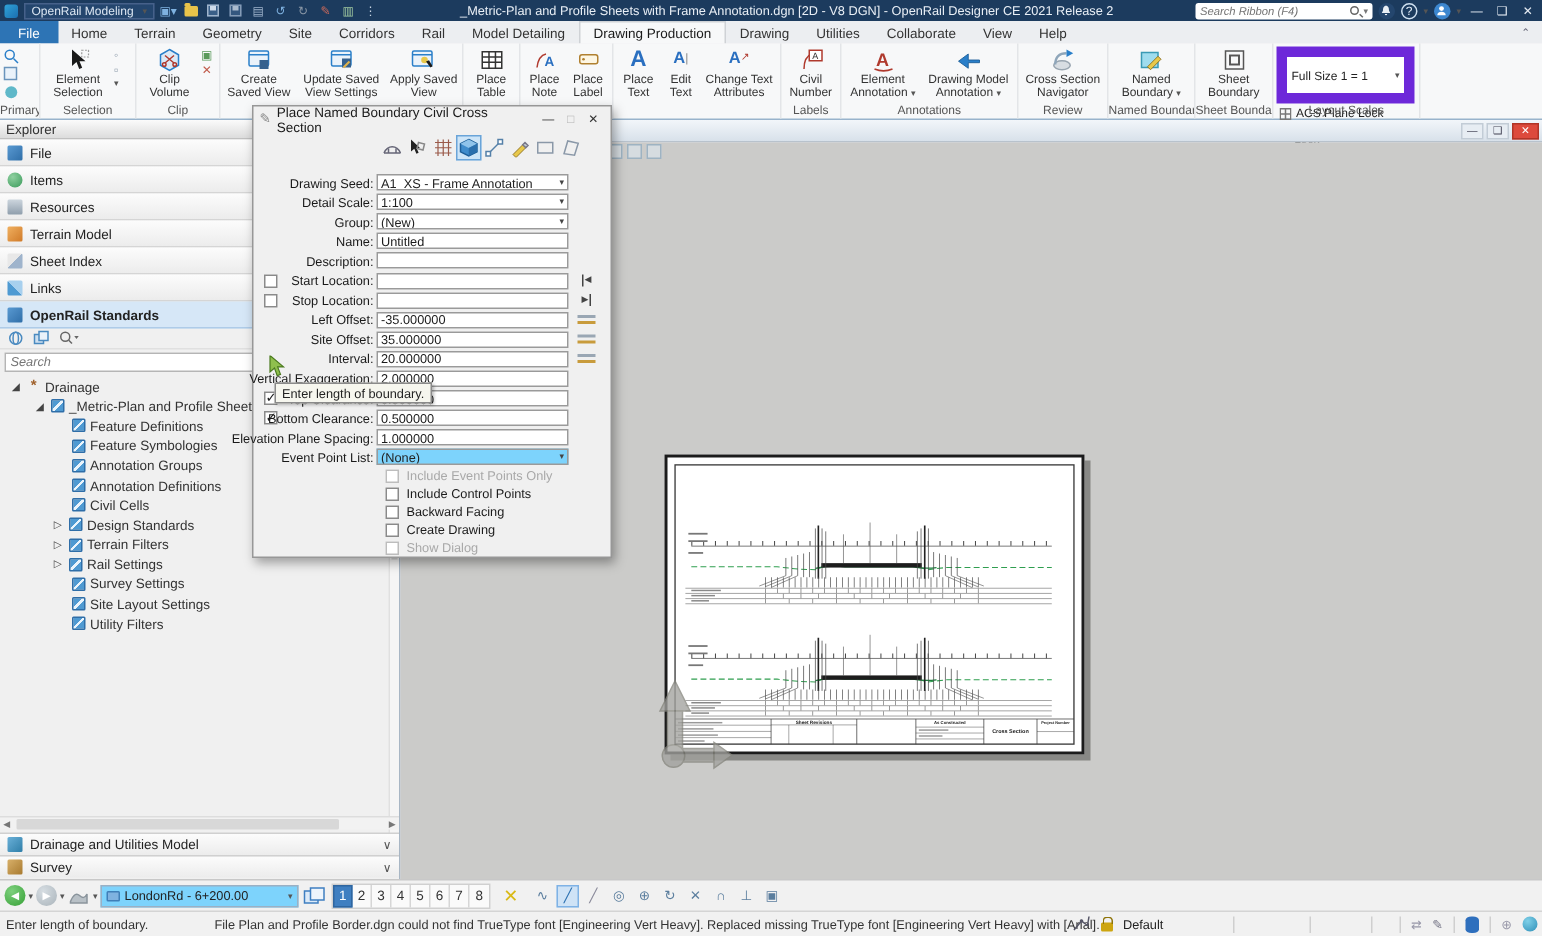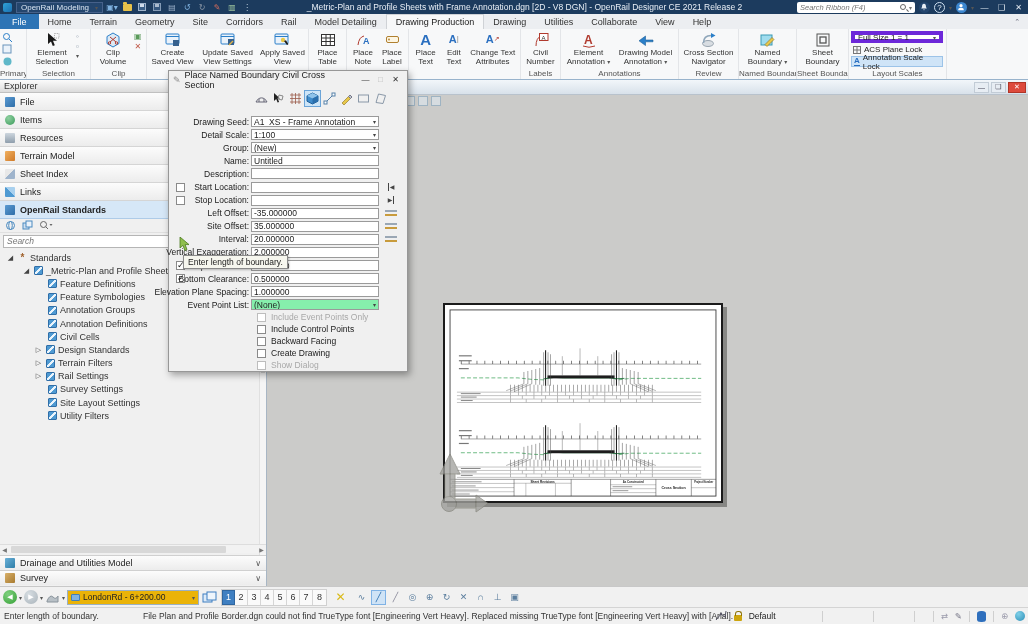--- a/index.html
+++ b/index.html
@@ -30,21 +30,21 @@
 #tabchev{margin-left:auto;padding:0 8px;color:#667;display:flex;align-items:center;font-size:7px}
 
 #ribbon{position:absolute;left:0;top:29px;width:1028px;height:51px;background:#f7f8f9;border-bottom:1px solid #98b3cc;display:flex}
 .grp{position:relative;border-right:1px solid #e3e5e8;padding:1px 2px 11px;display:flex;align-items:flex-start;gap:1px}
 .grp-label{position:absolute;bottom:0;left:0;right:0;text-align:center;font-size:8px;color:#555;line-height:10px;white-space:nowrap;overflow:hidden}
 .bb{display:flex;flex-direction:column;align-items:center;font-size:8px;line-height:8.5px;color:#333;text-align:center;height:39px;padding:0 1px}
 .bb .ic{height:19px;display:flex;align-items:center;justify-content:center;position:relative}
 .minicol{display:flex;flex-direction:column;gap:1px;align-items:center;padding-top:2px}
 .caret{font-size:6px;color:#555}
 .ds{display:flex;flex-direction:column;gap:1px;font-size:8px;width:92px;padding-top:1px}
-.ds .combo{height:12px;border:4px solid #6d28d9;background:#fff;display:flex;align-items:center;padding:0 3px;gap:2px}
+.ds .combo{height:12px;border:7px solid #6d28d9;background:#fff;display:flex;align-items:center;padding:12px 3px;gap:2px}
 .ds .dsrow{height:11px;display:flex;align-items:center;gap:3px;padding:0 2px}
 .ds .dsrow.hl{background:#cfe4f7;border:1px solid #9cc3e8}
 .bigA{font-size:15px;font-weight:bold;color:#2a6fc0;line-height:15px}
 .medA{font-size:11px;font-weight:bold;color:#2a6fc0;line-height:11px}
 
 #explorer{position:absolute;left:0;top:80px;width:267px;height:506px;background:#f0f0f0;border-right:1px solid #a8b6c4}
 #exp-head{height:13px;background:linear-gradient(#fbfbfb,#dcdcdc);border-bottom:1px solid #c0c0c0;display:flex;align-items:center;padding:0 4px;font-size:9px;color:#333}
 .xsec{height:18px;display:flex;align-items:center;gap:5px;padding:0 5px;background:linear-gradient(#fcfcfc,#ececec);border-bottom:1px solid #d5d5d5;font-size:9px;color:#222}
 .xsec.sel{background:#d6e7f7;font-weight:bold;border-bottom:1px solid #aecbe8}
 .xic{width:10px;height:10px;border-radius:1px;flex:0 0 auto}
@@ -71,21 +71,21 @@
 #viewcontent{position:absolute;left:267px;top:95px;width:761px;height:491px;background:#cbcbc9;overflow:hidden}
 #viewtools{position:absolute;left:138px;top:1px;display:flex;gap:3px;opacity:.55}
 #viewtools .vt{width:10px;height:10px;border:1px solid #7aa0be;background:#dfeaf3}
 #sheet{position:absolute;left:176px;top:208px;width:280px;height:200px;background:#fff;border:2px solid #1b1b1b;box-shadow:4px 4px 0 rgba(70,70,66,.5)}
 #accudraw{position:absolute;left:163px;top:357px;width:60px;height:64px}
 
 #btoolbar{position:absolute;left:0;top:586px;width:1028px;height:21px;background:#f1f1f1;border-top:1px solid #c8c8c8;display:flex;align-items:center;padding:0 3px;gap:2px}
 .navcirc{width:14px;height:14px;border-radius:50%;display:flex;align-items:center;justify-content:center;color:#fff;font-size:7px}
 .navcirc.back{background:radial-gradient(circle at 35% 30%,#7ed07e,#35a035)}
 .navcirc.fwd{background:radial-gradient(circle at 35% 30%,#d6dde2,#aab4bb)}
-.loccombo{width:132px;height:15px;border:1px solid #9ab0c4;background:#eab308;display:flex;align-items:center;gap:3px;padding:0 3px;font-size:8.5px}
+.loccombo{width:132px;height:15px;border:1px solid #9ab0c4;background:#7dd3fc;display:flex;align-items:center;gap:3px;padding:0 3px;font-size:8.5px}
 .locfold{width:9px;height:7px;background:#7fb2e0;border:1px solid #3f7fb8;border-radius:1px}
 .vnum{width:13px;height:15px;display:flex;align-items:center;justify-content:center;font-size:9px;color:#333;border-right:1px solid #d6d6d6}
 .vnum.on{background:#3f7fc1;color:#fff;border:1px solid #2f66a0}
 .ybtn{width:17px;height:15px;display:flex;align-items:center;justify-content:center;font-size:12px;font-weight:bold;color:#d9b916;margin:0 3px}
 .snap{width:15px;height:15px;display:flex;align-items:center;justify-content:center;font-size:9px;color:#5b7e9e}
 .snap.on{background:#cfe3f6;border:1px solid #7fb2e5;color:#2a6fb0}
 
 #msgbar{position:absolute;left:0;top:607px;width:1028px;height:17px;background:#f1f1f1;border-top:1px solid #d4d4d4;font-size:8.5px;color:#333}
 #msg-prompt{position:absolute;left:4px;top:3px;white-space:nowrap}
 #msg-main{position:absolute;left:143px;top:3px;white-space:nowrap}
@@ -105,21 +105,21 @@
 .dti.sel{background:#cde5f8;border-color:#6aa4d8}
 #dlg-form{margin-top:7px}
 .drow{display:flex;align-items:center;height:13.1px}
 .dchk{width:18px;display:flex;justify-content:flex-start;padding-left:7px;flex:0 0 auto}
 .cb{width:9px;height:9px;border:1px solid #8a8a8a;background:#fff;position:relative}
 .cb.ck::after{content:"✓";position:absolute;left:0px;top:-2px;font-size:9px;color:#222}
 .cb.dis{border-color:#bdbdbd}
 .dlbl{position:relative;width:64px;height:100%;flex:0 0 auto}
 .dlbl span{position:absolute;right:2px;top:50%;transform:translateY(-50%);white-space:nowrap;font-size:8.5px;color:#1a1a1a}
 .dctl{width:128px;height:11px;border:1px solid #9a9a9a;background:#fff;font-size:8.5px;display:flex;align-items:center;padding:0 2px;flex:0 0 auto;overflow:hidden}
-.dctl.grey{background:#86efac}
+.dctl.grey{background:#7dd3fc}
 .dctl .ar{margin-left:auto;font-size:6px;color:#444}
 .dctl input{border:0;outline:0;width:100%;font-size:8.5px;font-family:inherit;background:transparent;color:#1a1a1a}
 .dright{width:24px;display:flex;justify-content:center;align-items:center;flex:0 0 auto;color:#444}
 .locicon{font-size:6px;color:#444;line-height:8px}
 .locicon.s{border-left:1px solid #444;padding-left:1px}
 .locicon.e{border-right:1px solid #444;padding-right:1px}
 .offbars{display:flex;flex-direction:column;gap:2px}
 .offbars i{display:block;width:12px;height:2px;background:#c89b3c}
 .offbars i:first-child{background:#9aa7b4}
 .orow{display:flex;align-items:center;height:12px;margin-left:88px;gap:5px;font-size:8.5px;color:#1a1a1a}
@@ -493,21 +493,21 @@
         <path d="M10.5 4 l3 0 l-1.5 2z" fill="#666"></path>
       </svg>
   </div>
   <div id="exp-search">
     <input placeholder="Search" style="">
   </div>
   <div id="tree">
     <div class="trow" style="padding-left:4px">
       <span class="tarrow">◢</span>
       <span class="tstar">*</span>
-      <span>Standards</span>
+      <span>Drainage</span>
     </div>
     <div class="trow" style="padding-left:20px">
       <span class="tarrow">◢</span>
       <span class="tic"></span>
       <span>_Metric-Plan and Profile Sheets with Frame An</span>
     </div>
     <div class="trow" style="padding-left:46px">
       <span class="tic"></span>
       <span>Feature Definitions</span>
     </div>

